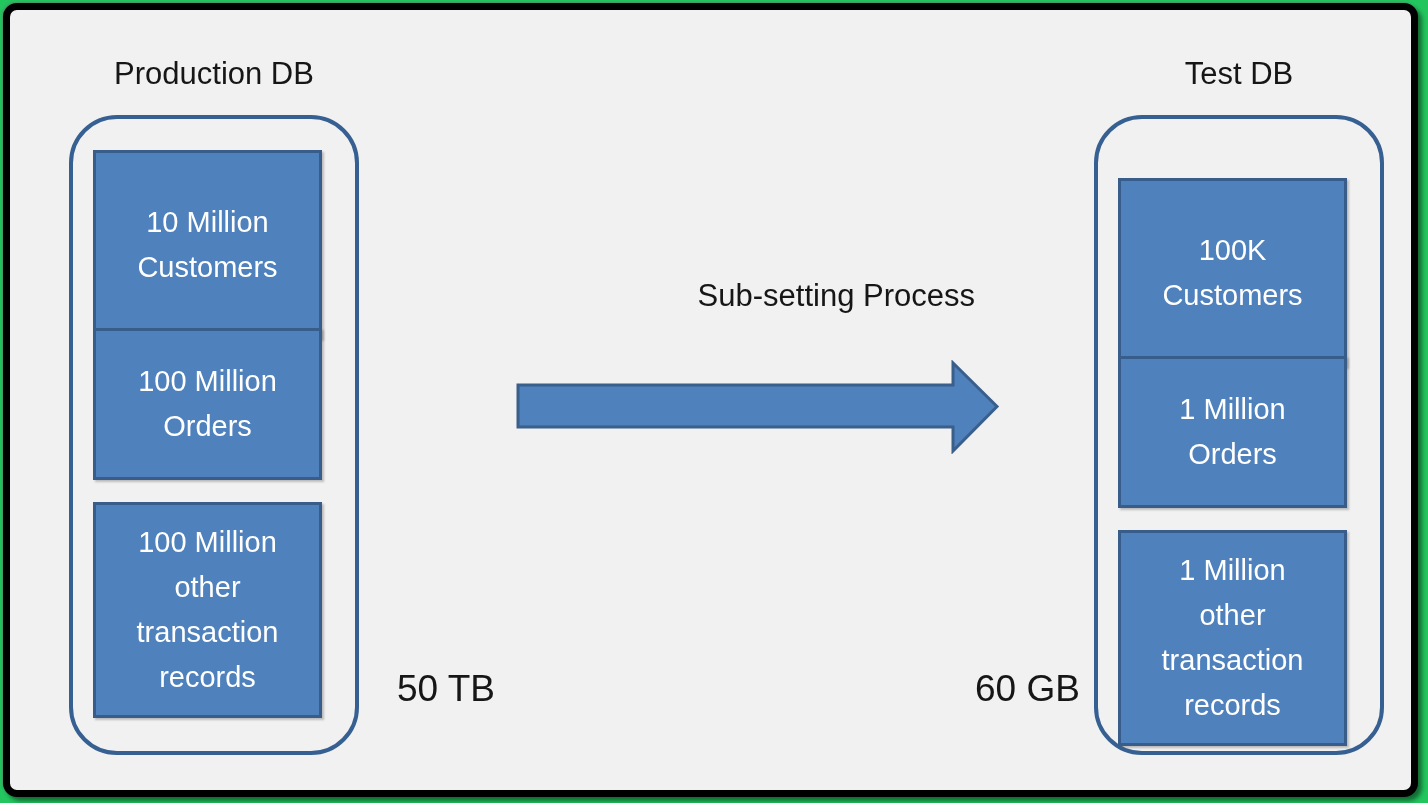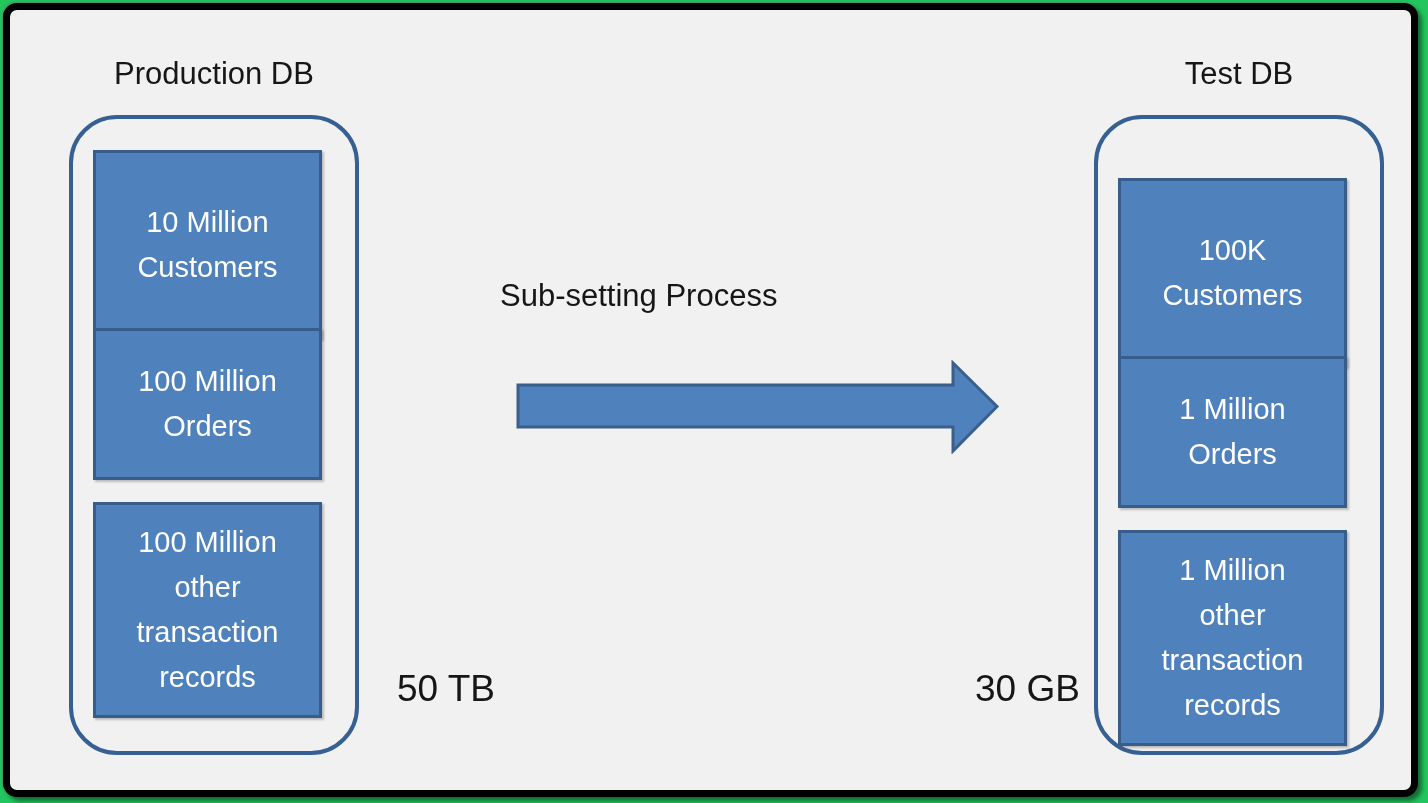--- a/index.html
+++ b/index.html
@@ -65,21 +65,21 @@
   .box.col-left  { left: 93px; }
   .box.col-right { left: 1118px; margin-top: 28px; }
   .box.row-1 { top: 150px; height: 189px; }
   .box.row-2 { top: 328px; height: 152px; }
   .box.row-3 { top: 502px; height: 216px; }
   .process-label {
     position: absolute;
     left: 500px;
     top: 277px;
     width: 475px;
-    text-align: left;
+    text-align: right;
     font-size: 31px;
     line-height: 38px;
     color: var(--label-text, #161616);
     z-index: 2;
   }
   .arrow-wrap {
     position: absolute;
     left: 516px;
     top: 360px;
     width: 484px;
@@ -142,15 +142,15 @@
 Customers</div>
 
   <div class="box col-right row-2">1 Million
 Orders</div>
 
   <div class="box col-right row-3">1 Million
 other
 transaction
 records</div>
 
-  <div class="size-label gb">30 GB</div>
+  <div class="size-label gb">60 GB</div>
 
 </div>
 
 </body></html>

